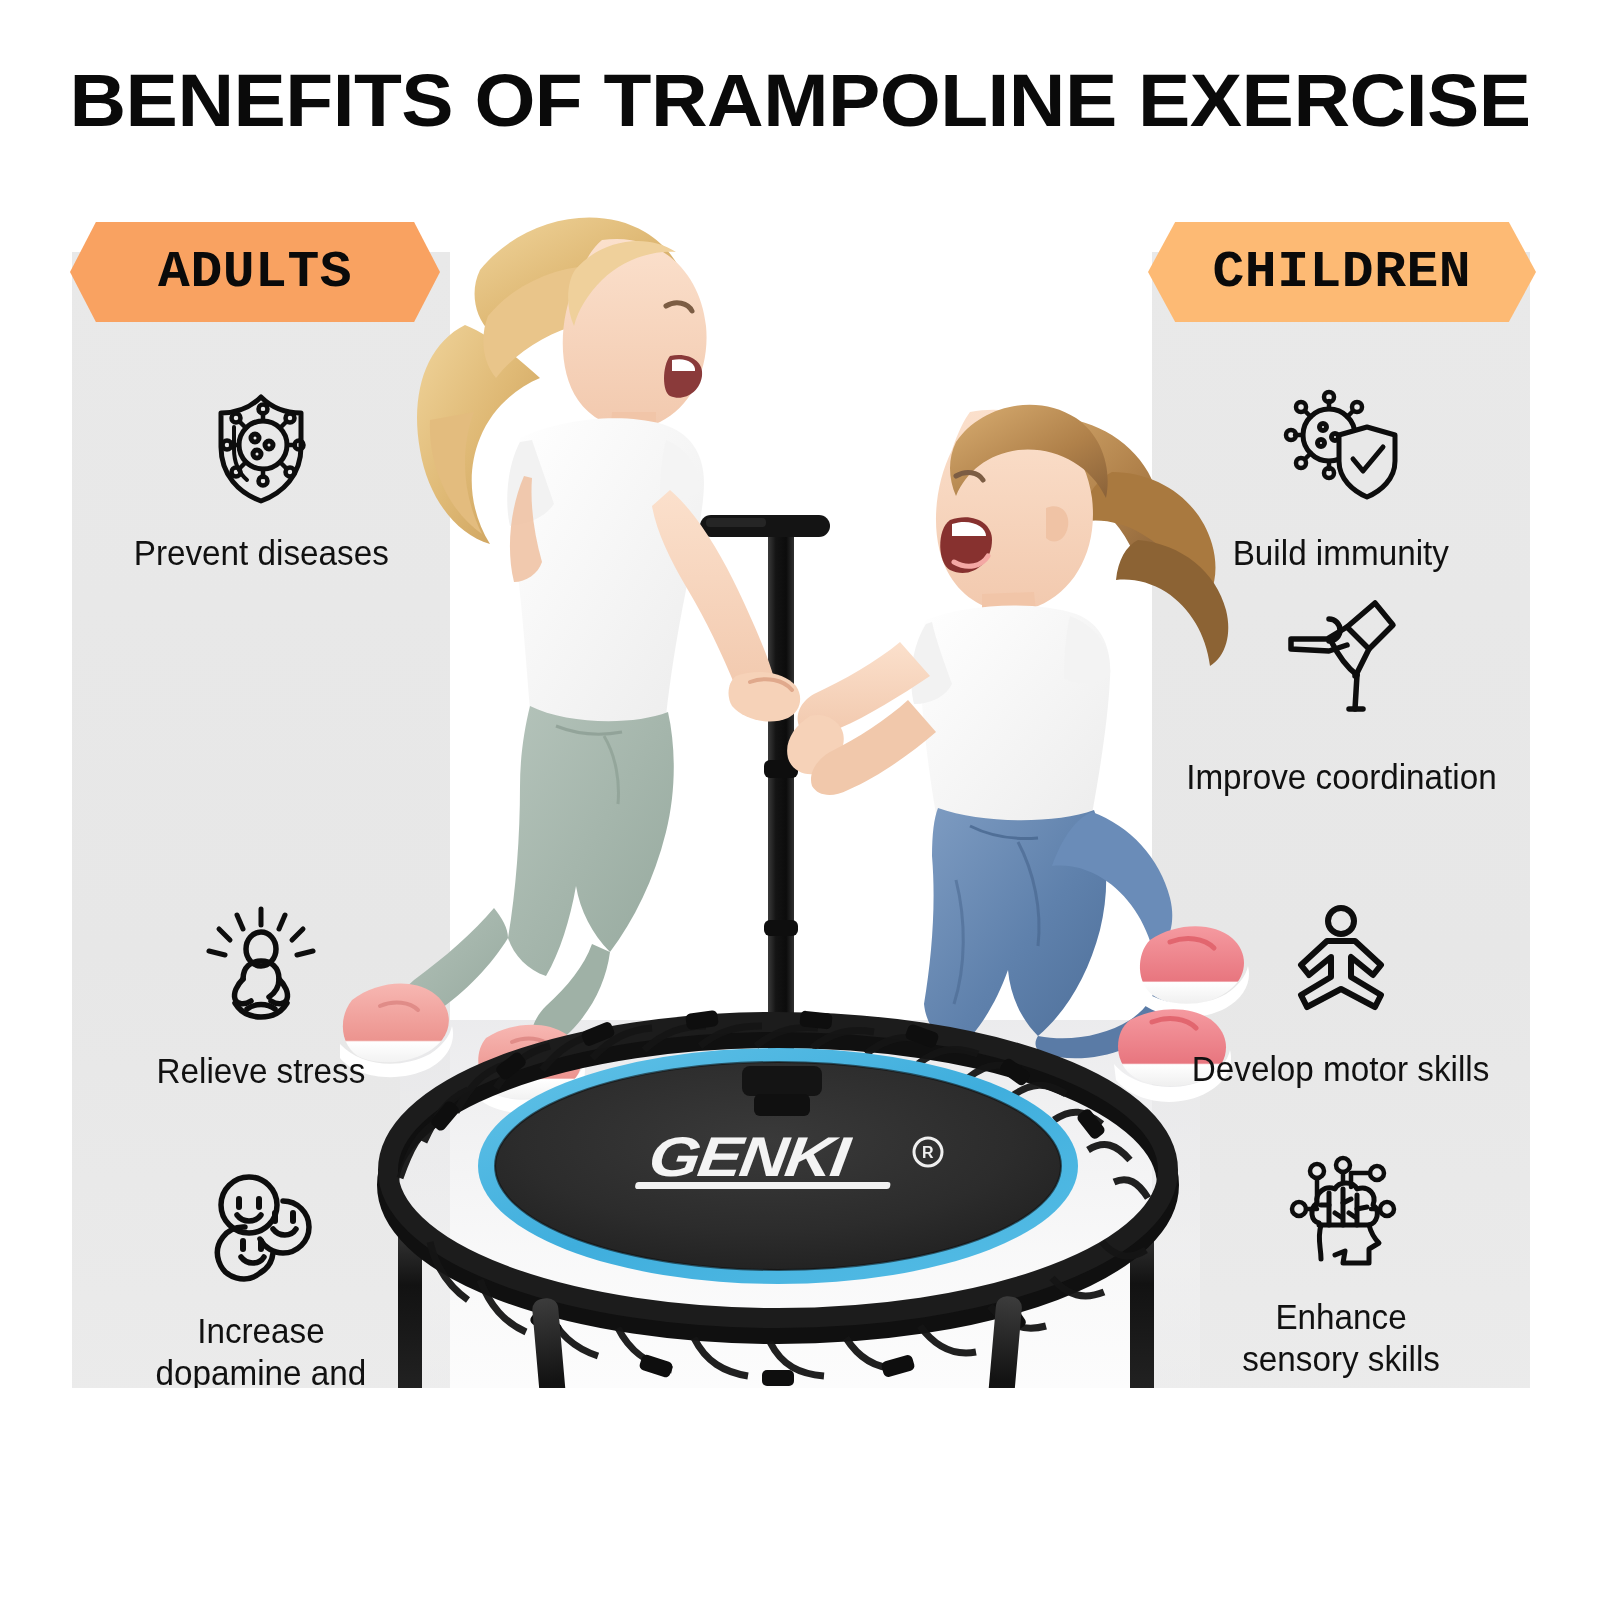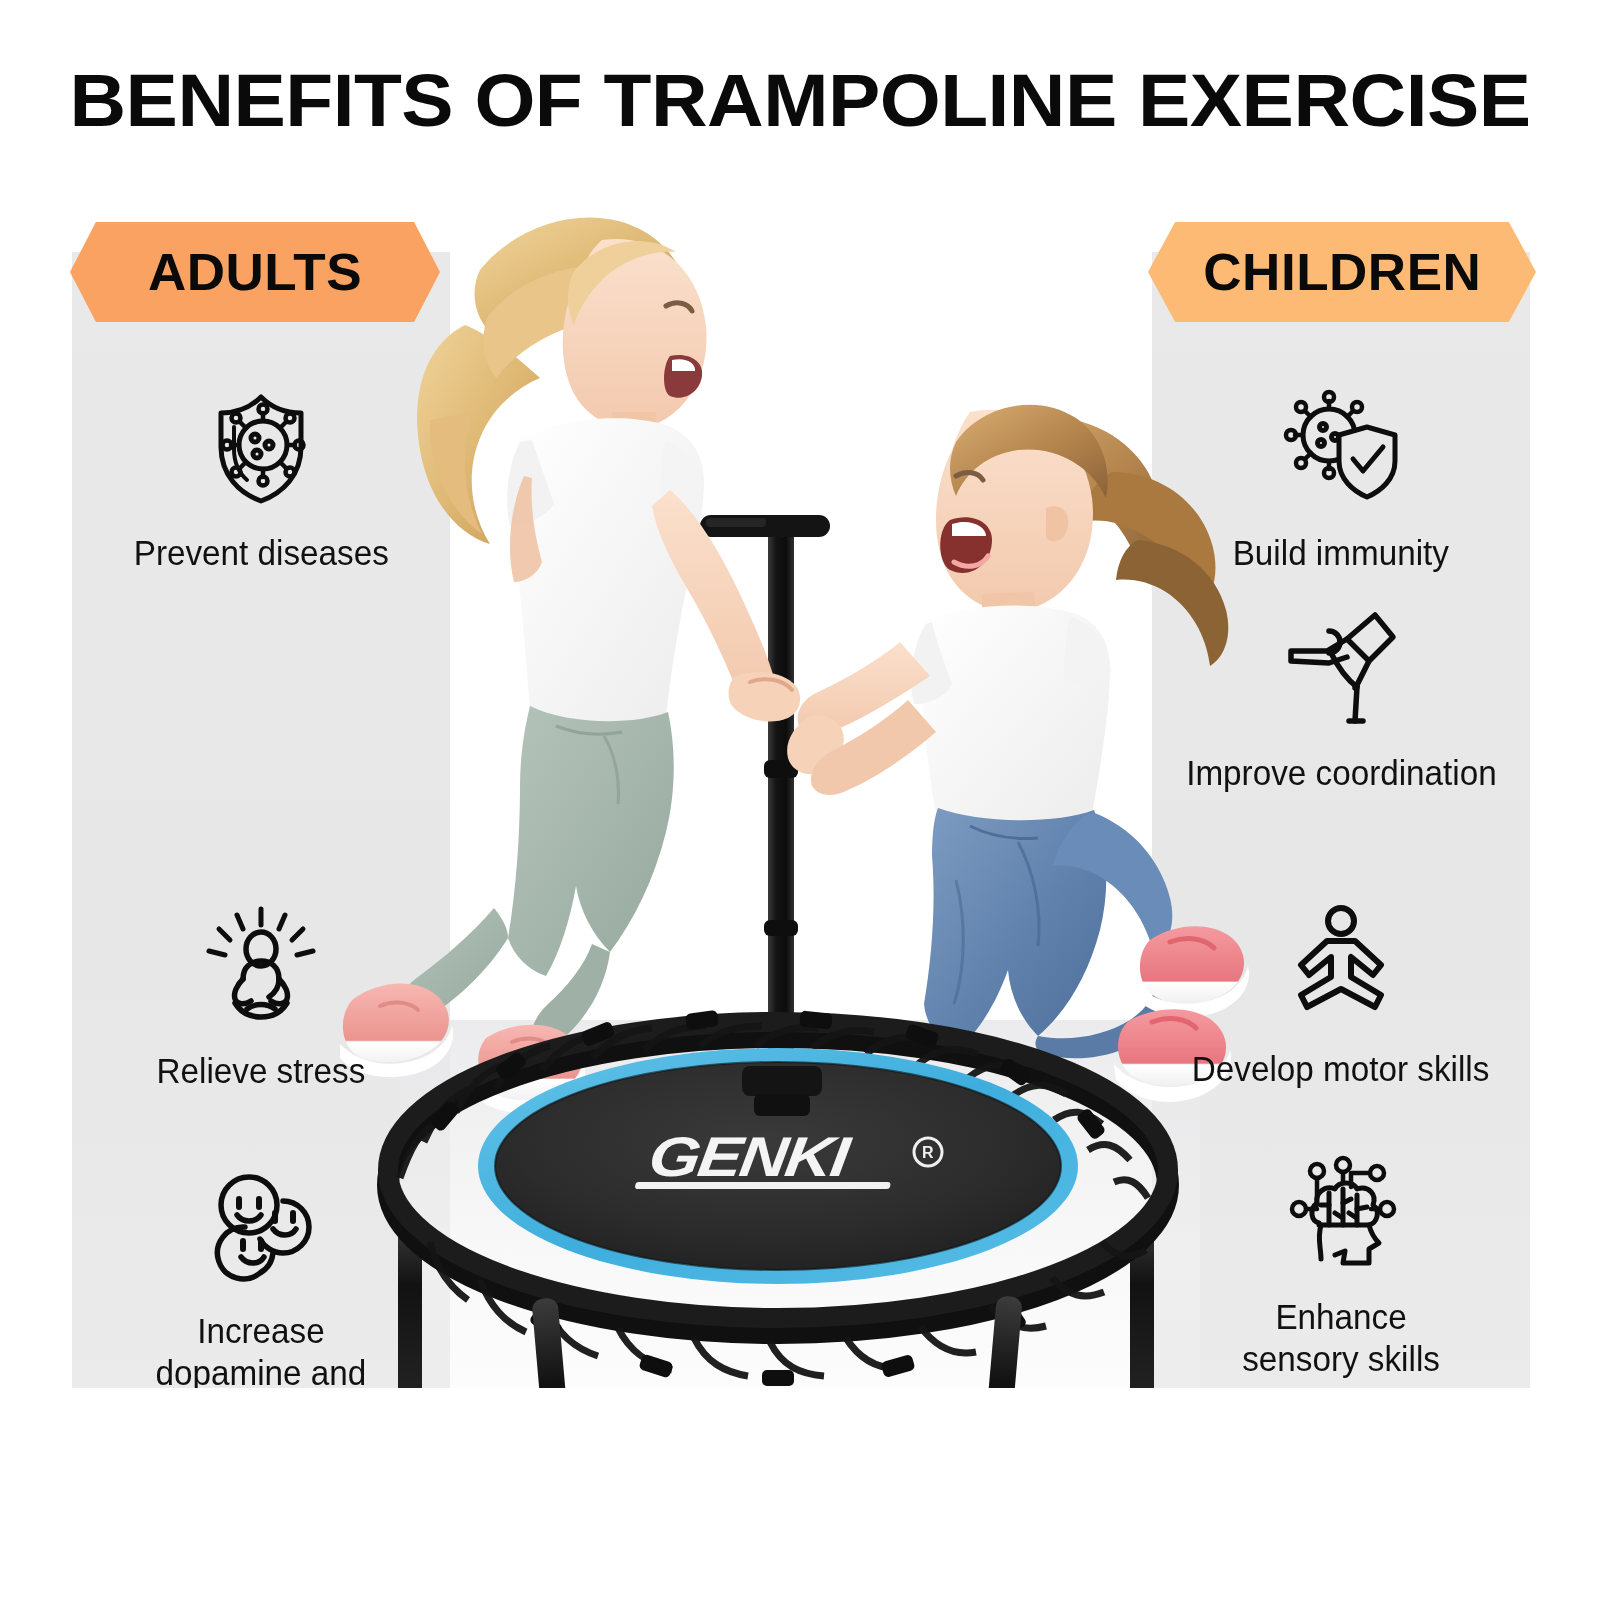--- a/index.html
+++ b/index.html
@@ -34,20 +34,21 @@
     background:linear-gradient(180deg,#e9e9e9 0%,#e7e7e7 55%,#ececec 100%);
   }
   .col-left{left:72px;width:378px;}
   .col-right{left:1152px;width:378px;}
 
   
   .banner{
     position:absolute;top:222px;height:100px;
     display:flex;align-items:center;justify-content:center;
     clip-path:polygon(0% 50%, 7.0% 0%, 93.0% 0%, 100% 50%, 93.0% 100%, 7.0% 100%);
+    font-family:Liberation Mono, monospace;
   }
   .banner-label{
     font-weight:bold;
     font-size:52px;
     letter-spacing:0.5px;
     color:#0a0a0a;
     transform:scaleX(1.02);
     white-space:nowrap;
   }
   .banner-adults{left:70px;width:370px;background:#F9A261;}
@@ -78,21 +79,21 @@
     white-space:pre-line;
   }
 
   
   .it-l0{top:372px;}
   .it-l1{top:630px;}
   .it-l2{top:890px;}
   .it-l3{top:1150px;}
   
   .it-r0{top:372px;}
-  .it-r1{top:592px;}
+  .it-r1{top:580px;gap:16px;}
   .it-r2{top:888px;justify-content:flex-end;}
   .it-r3{top:1136px;align-items:center;}
 
   
   .photo{
     position:absolute;left:370px;top:120px;width:860px;height:1420px;
   }
 
   
   .floor-shadow{

